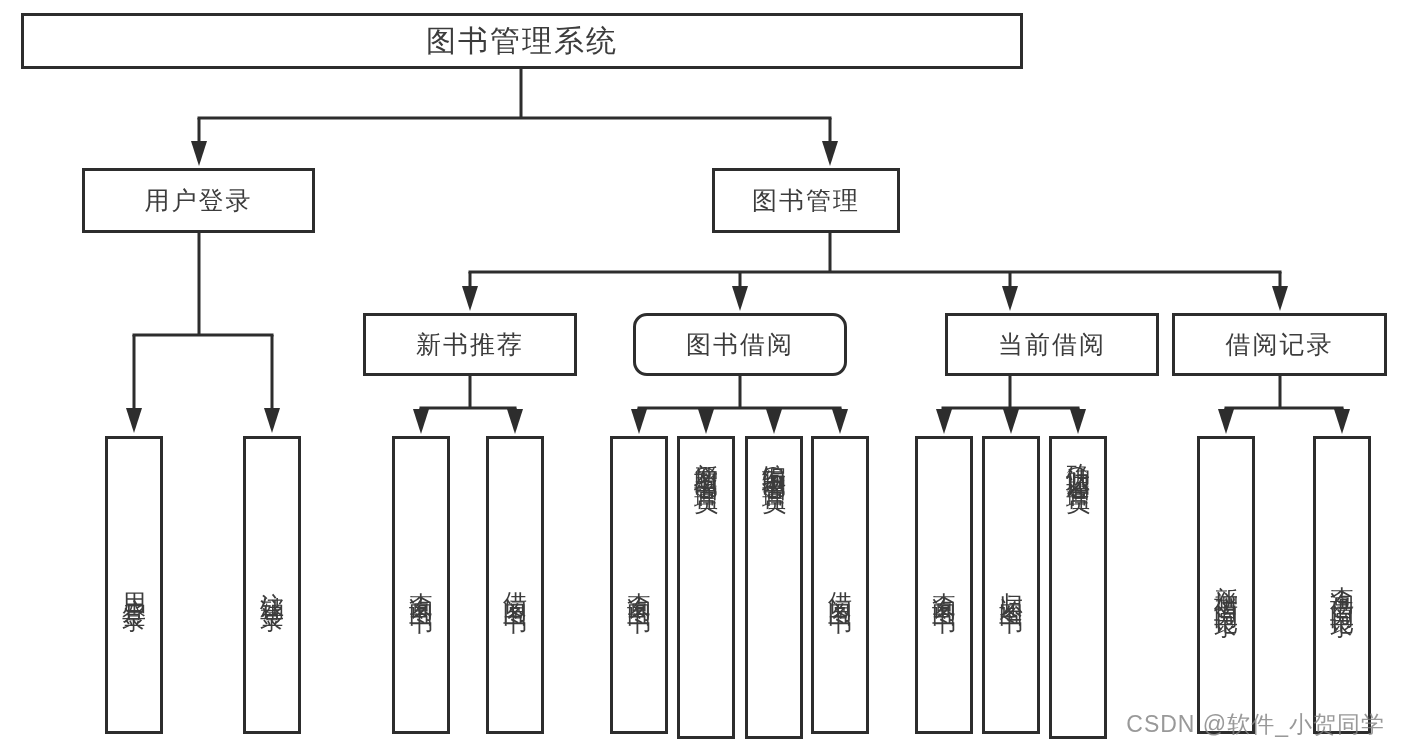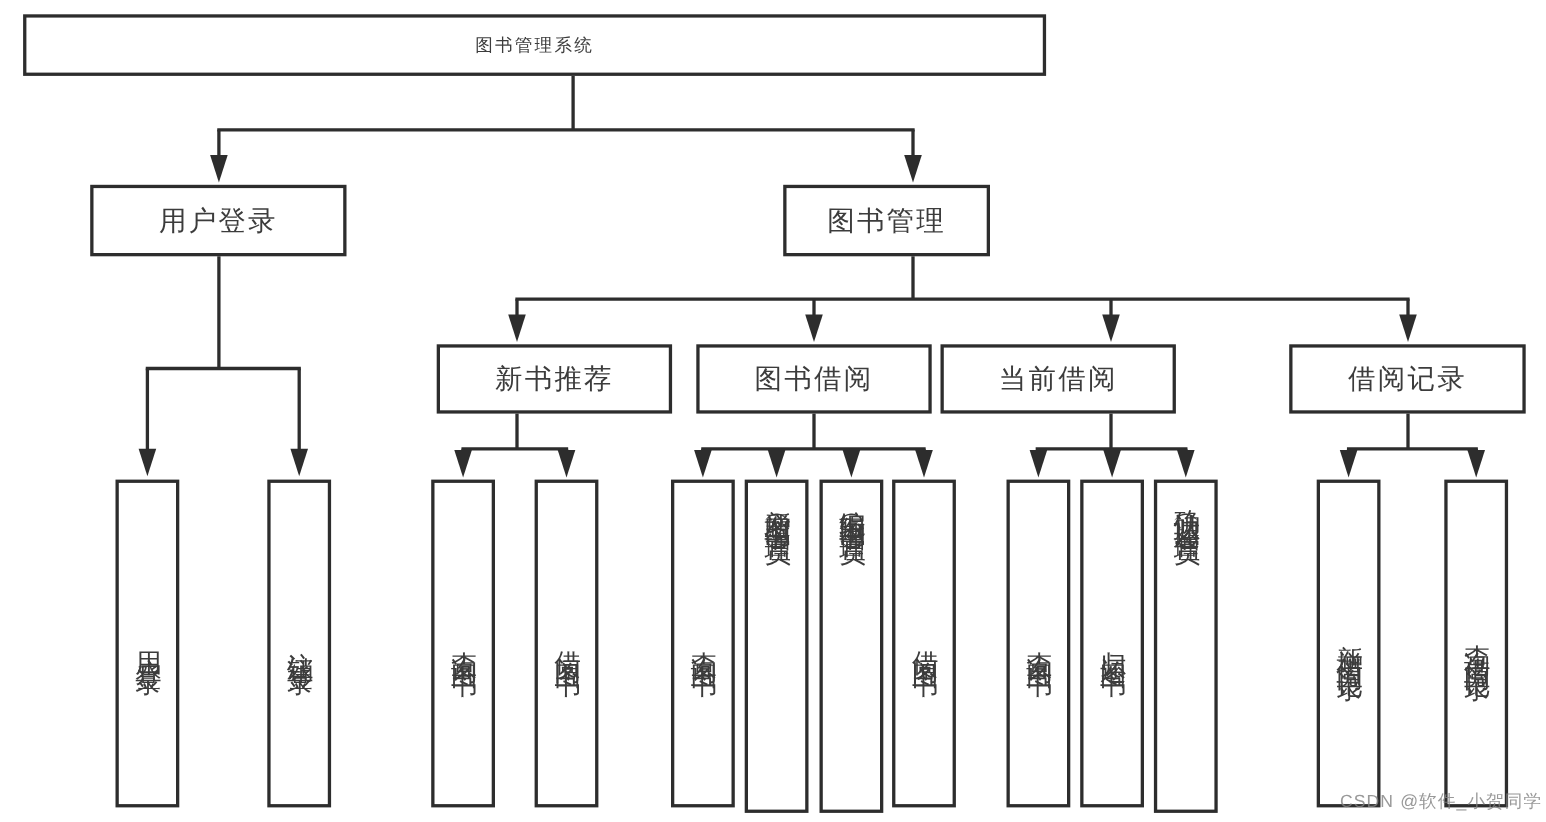--- a/index.html
+++ b/index.html
@@ -24,49 +24,49 @@
     display: flex;
     align-items: center;
     justify-content: center;
     color: #3c3c3c;
   }
   .hbox {
     font-size: 25px;
     letter-spacing: 2px;
     white-space: nowrap;
   }
-  .root  { left: 21px;  top: 13px;  width: 930px; height: 56px; font-size: 16px; }
+  .root  { left: 21px;  top: 13px;  width: 1002px; height: 56px; font-size: 30px; }
   .l2a   { left: 82px;  top: 168px; width: 233px;  height: 65px; }
   .l2b   { left: 712px; top: 168px; width: 188px;  height: 65px; }
   .l3    { top: 313px; height: 63px; width: 214px; }
-  .l3a   { left: 363px; margin-left: 34px; }
-  .l3b   { left: 633px; }
-  .l3c   { left: 855px; }
+  .l3a   { left: 363px; }
+  .l3b   { left: 633px; border-radius: 14px; }
+  .l3c   { left: 945px; }
   .l3d   { left: 1172px; width: 215px; text-align: center; }
   .leaf {
     top: 436px;
     width: 58px;
     height: 298px;
     writing-mode: vertical-lr;
     text-orientation: mixed;
     font-size: 24px;
     letter-spacing: 6px;
     line-height: 1;
   }
   .leaf.tall { letter-spacing: 4px; justify-content: flex-start; padding-top: 5px; height: 303px; }
   .u1 { left: 105px; }  .u2 { left: 243px; }
   .n1 { left: 392px; }  .n2 { left: 486px; }
   .b1 { left: 610px; }  .b2 { left: 677px; } .b3 { left: 745px; } .b4 { left: 811px; }
   .c1 { left: 915px; }  .c2 { left: 982px; } .c3 { left: 1049px; }
   .r1 { left: 1197px; } .r2 { left: 1313px; }
   #watermark {
     position: absolute;
-    right: 3px;
+    right: 20px;
     bottom: 7px;
-    font-size: 16px;
+    font-size: 23px;
     color: rgba(130,130,130,0.82);
     letter-spacing: 1px;
     white-space: nowrap;
     z-index: 5;
   }
 </style>
 </head>
 <body>
 
 <div id="canvas">

